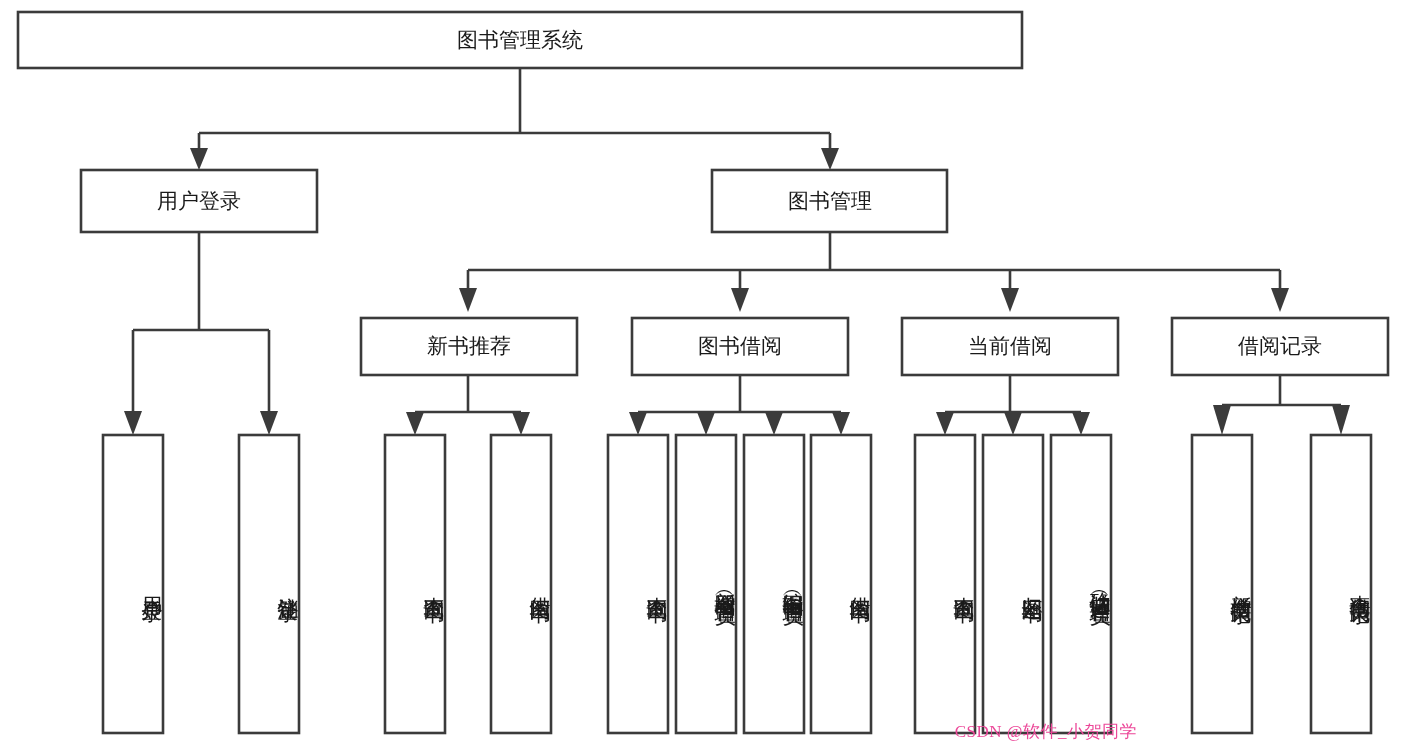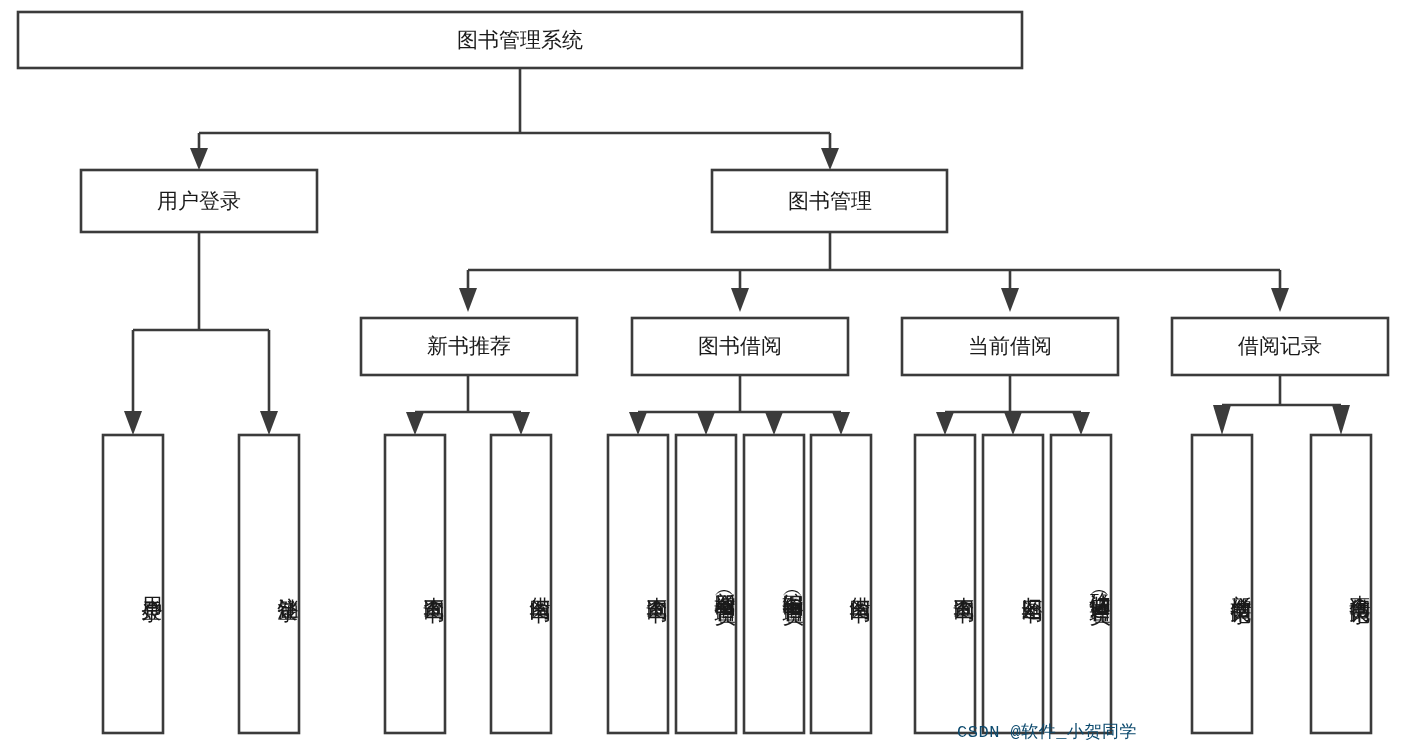--- a/index.html
+++ b/index.html
@@ -59,23 +59,23 @@
     color: #1a1a1a;
     letter-spacing: 2px;
     text-align: center;
     white-space: nowrap;
     pointer-events: none;
   }
   .watermark {
     position: absolute;
     right: 8px;
     bottom: 4px;
-    font-family: Liberation Mono, monospace;
+    font-family: Liberation Serif, serif;
     font-size: 17px;
-    color: #0c4a6e;
+    color: #ec4899;
     white-space: nowrap;
     letter-spacing: 0.5px;
   }
 </style>
 </head>
 <body>
 
 <div id="diagram-root">
 
   <svg class="tree-canvas" viewBox="0 0 1405 747" xmlns="http://www.w3.org/2000/svg">

